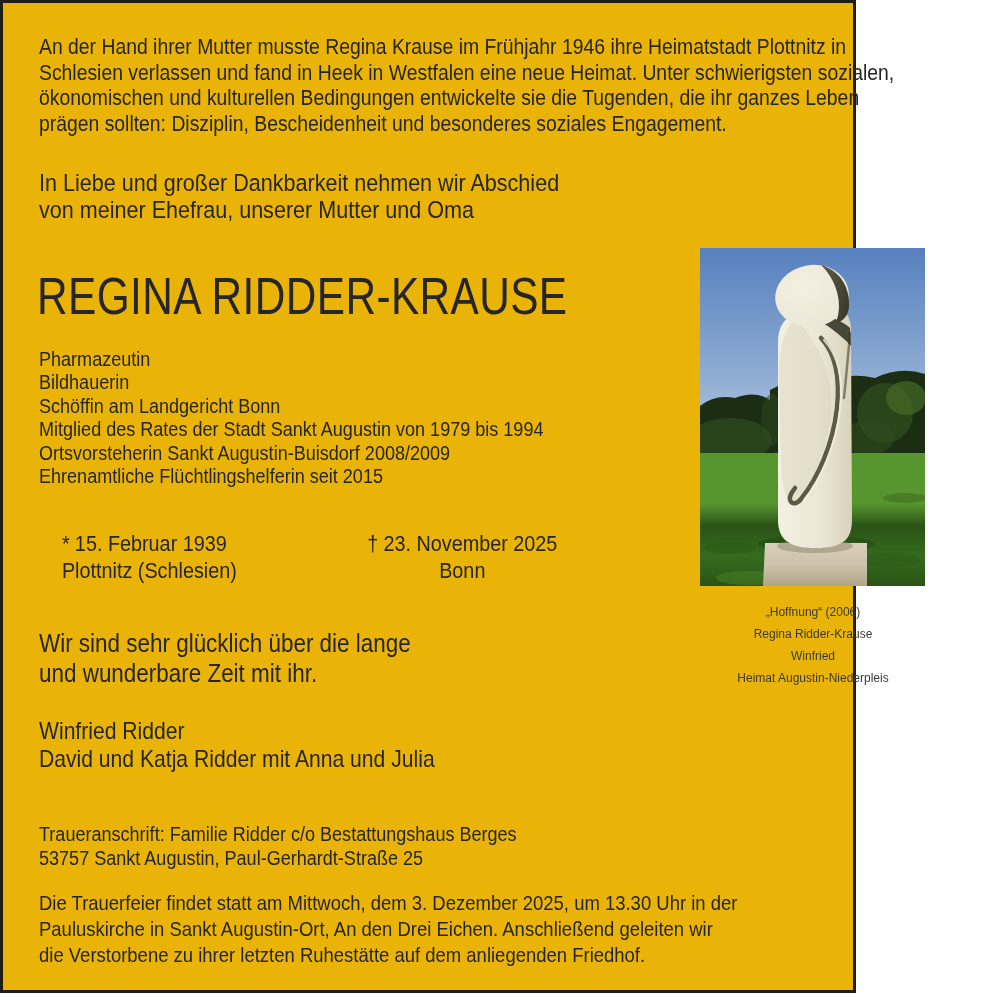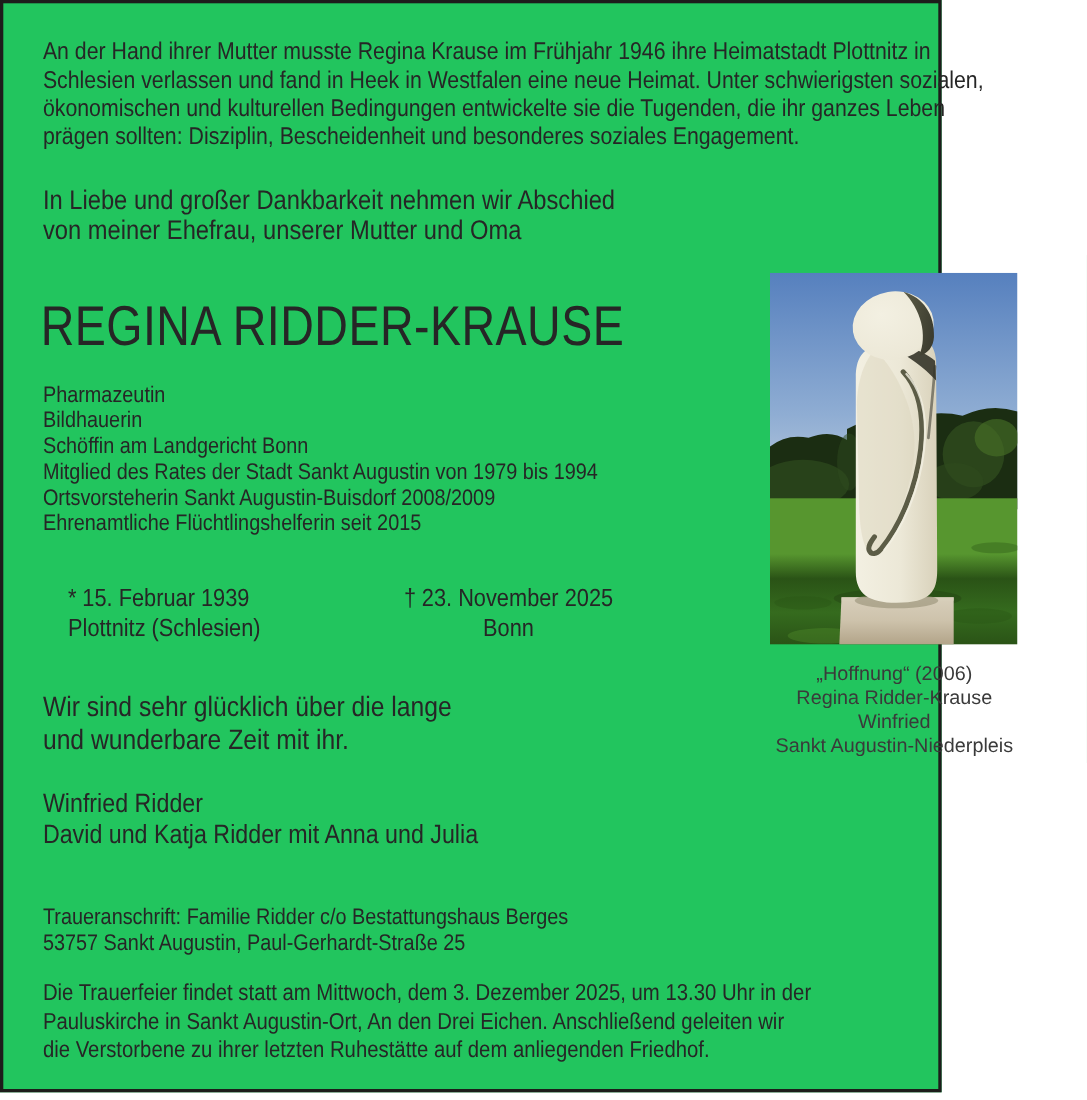--- a/index.html
+++ b/index.html
@@ -4,21 +4,21 @@
 <style>
   html, body { margin: 0; padding: 0; background: #ffffff; }
   body { width: 988px; height: 1000px; position: relative; overflow: hidden;
          font-family: "Liberation Sans", sans-serif; }
 
   .sheet {
     position: absolute; left: 0; top: 0;
     width: 856px; height: 993px;
     box-sizing: border-box;
     border: 3px solid var(--frame, #1d1d1b);
-    background: #22c55e;
+    background: #eab308;
   }
 
   .blk { position: absolute; color: var(--text, #262626); }
   .cond { transform: scaleX(0.88); transform-origin: 0 0; white-space: nowrap; }
   .ln { display: block; }
 
   .para1   { left: 36px; top: 31px;  font-size: 22px;   line-height: 25.6px; }
   .intro   { left: 36px; top: 167px; font-size: 24.5px; line-height: 26.5px; }
 
   .name    { left: 34px; top: 264px; font-size: 51px; font-weight: 400;
@@ -36,21 +36,21 @@
   .closing { left: 36px; top: 626px; font-size: 25.5px; line-height: 29.5px; }
   .mourners{ left: 36px; top: 714px; font-size: 24px;   line-height: 27.5px; }
   .address { left: 36px; top: 819px; font-size: 20.5px; line-height: 23.5px; }
   .funeral { left: 36px; top: 887px; font-size: 21px;   line-height: 25.8px; }
 
   .photo { position: absolute; left: 697px; top: 245px; width: 225px; height: 338px;
            margin: 0; padding: 0; }
   .photo svg { display: block; }
 
   .caption { position: absolute; left: 660px; top: 598px; width: 300px;
-             text-align: center; font-size: 18px; line-height: 22px;
+             text-align: center; font-size: 12px; line-height: 22px;
              color: var(--caption, #3a3a3a); }
 </style>
 </head>
 <body>
 
 <div class="sheet">
 
   <div class="blk para1 cond">
     <span class="ln">An der Hand ihrer Mutter musste Regina Krause im Frühjahr 1946 ihre Heimatstadt Plottnitz in</span>
     <span class="ln">Schlesien verlassen und fand in Heek in Westfalen eine neue Heimat. Unter schwierigsten sozialen,</span>
@@ -179,16 +179,16 @@
         <path d="M121,90 C136,106 140,132 137,160 C133,196 118,230 101,251 C97,256 92,257 90,252 C89,248 92,244 95,240" fill="none" style="stroke:var(--groove)" stroke-width="4.5" stroke-linecap="round"></path>
         <path d="M124,92 C139,108 143,133 140,161 C136,197 121,231 104,252" fill="none" style="stroke:var(--sculpt-hi)" stroke-width="2" opacity="0.8" stroke-linecap="round"></path>
       </g>
     </svg>
   </figure>
 
   <div class="caption">
     <span class="ln">„Hoffnung“ (2006)</span>
     <span class="ln">Regina Ridder-Krause</span>
     <span class="ln">Winfried</span>
-    <span class="ln">Sankt Augustin-Niederpleis</span>
+    <span class="ln">Heimat Augustin-Niederpleis</span>
   </div>
 
 </div>
 
 </body></html>

